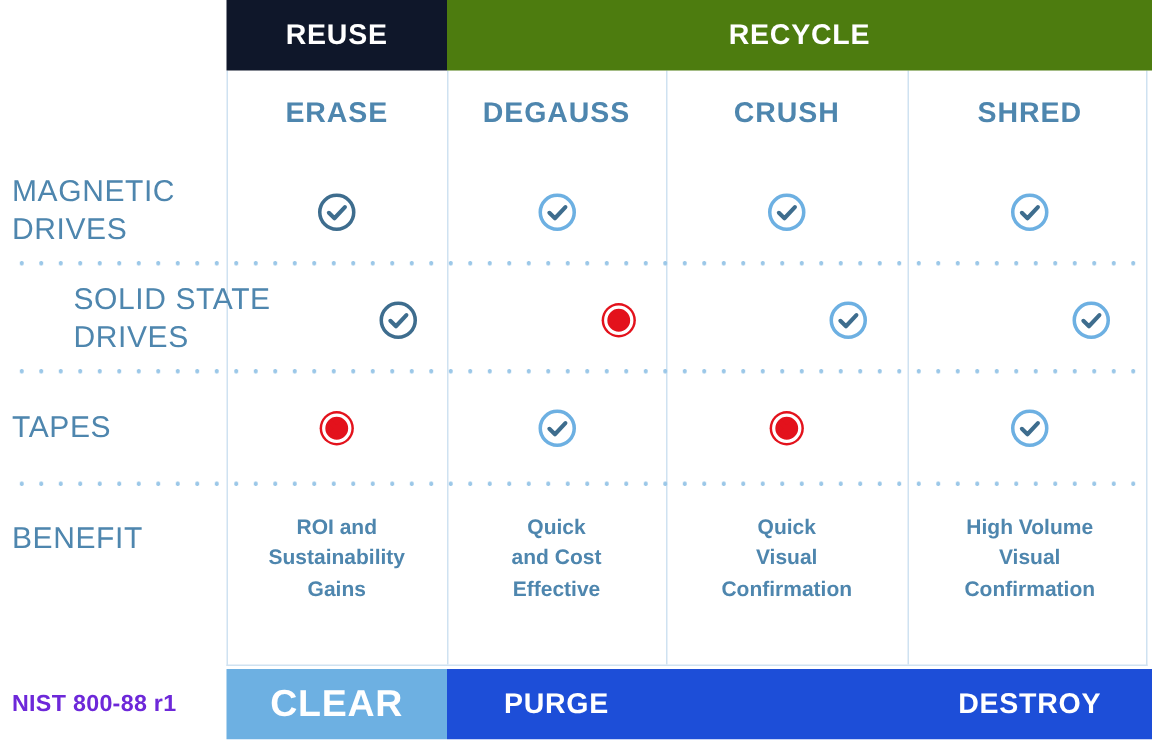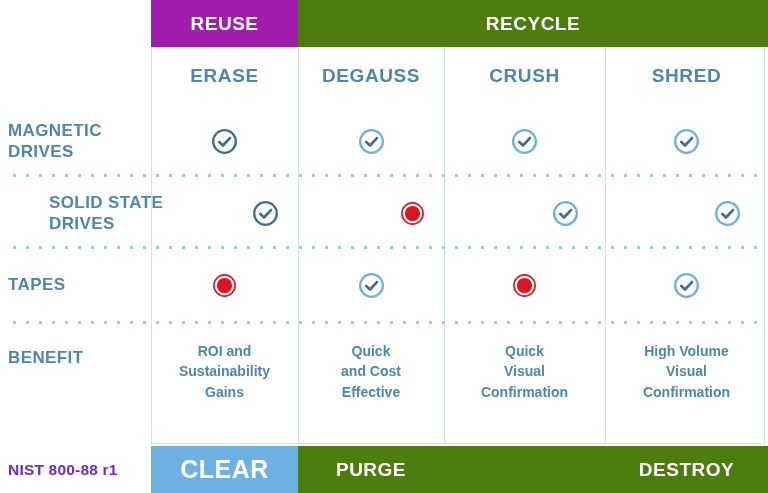--- a/index.html
+++ b/index.html
@@ -26,21 +26,21 @@
   .band-top{top:0;height:47px;}
   .band-cell{
     display:flex;align-items:center;justify-content:center;
     height:47px;
     color:#ffffff;
     font-size:19px;
     font-weight:700;
     letter-spacing:.5px;
   }
   .band-spacer{background:transparent;}
-  .band-reuse{background:#a21caf;text-align:right;}
+  .band-reuse{background:#0f172a;text-align:right;}
   .band-recycle{background:#4d7c0f;}
   
   .table-body{
     position:absolute;
     left:151px;top:47px;
     width:614px;height:397px;
     background:#ffffff;
     border:1px solid #CFE2F1;
     border-top:none;
     box-sizing:border-box;
@@ -69,22 +69,22 @@
   .row-1{top:105px;}
   .row-2{top:177px;margin-left:41px;}
   .row-3{top:249px;}
   .row-4{top:325px;height:119px;}
   .rowlabel{
     display:flex;align-items:center;
     height:100%;
     padding-left:8px;
     box-sizing:border-box;
     color:#4E86AE;
-    font-size:17px;
-    font-weight:700;
+    font-size:20px;
+    font-weight:400;
     letter-spacing:.4px;
     line-height:1.25;
   }
   .cell{
     display:flex;align-items:center;justify-content:center;
     height:100%;
   }
   .benefit-cell{
     color:#4E86AE;
     font-size:14px;
@@ -123,21 +123,21 @@
     letter-spacing:.2px;
     text-align:center;
   }
   .band-clear{
     background:#6DB0E2;
     display:flex;align-items:center;justify-content:center;
     height:47px;color:#fff;font-size:25px;font-weight:700;letter-spacing:.5px;
   }
   .band-destroygroup{
     grid-column:3 / span 3;
-    background:#4d7c0f;
+    background:#1d4ed8;
     height:47px;
     position:relative;
   }
   .purge-text,.destroy-text{
     position:absolute;top:0;height:47px;
     display:flex;align-items:center;
     color:#ffffff;font-size:19px;font-weight:700;letter-spacing:.5px;
   }
   .purge-text{left:0;width:146px;justify-content:center;}
   .destroy-text{right:0;width:163px;justify-content:center;}

